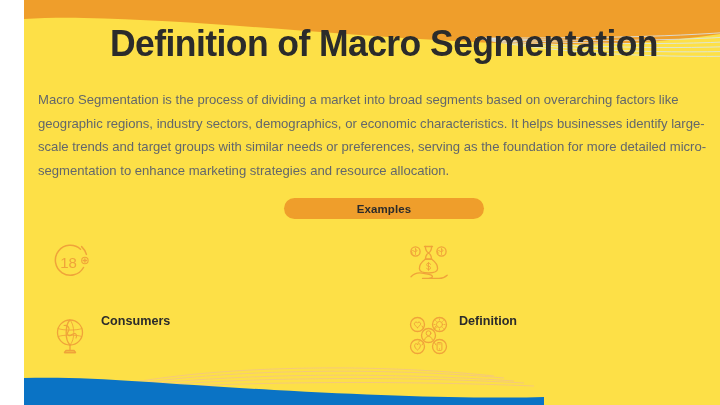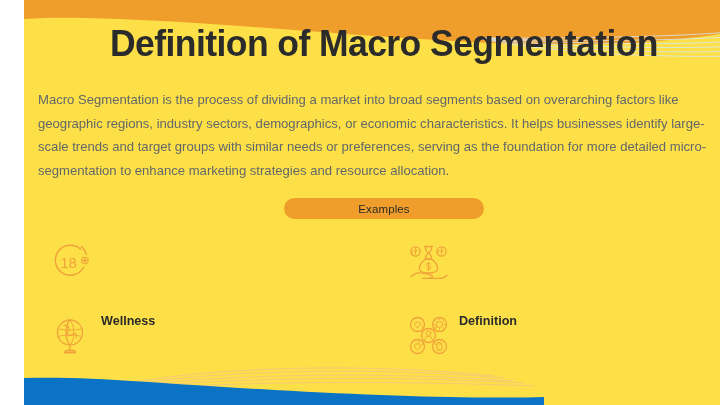--- a/index.html
+++ b/index.html
@@ -68,21 +68,21 @@
     position: absolute;
     top: 198px;
     left: 50%;
     transform: translateX(-50%);
     width: 200px;
     height: 21px;
     border-radius: 11px;
     background: #ef9e2b;
     color: #2b2b2b;
     font-size: 11.5px;
-    font-weight: normal;
+    font-weight: bold;
     display: flex;
     align-items: center;
     justify-content: center;
     letter-spacing: 0.1px;
   }
 
   
   .grid {
     position: absolute;
     top: 238px;
@@ -197,21 +197,21 @@
             <path d="M8.2,13.6 C13,15.6 27,15.6 31.8,13.6" stroke-width="0.9"></path>
             <path d="M8.2,21.5 C13,19.6 27,19.6 31.8,21.5" stroke-width="0.9"></path>
             <path d="M14,10.5 C16.5,10 18.5,11.5 19,13.5 C19.5,15.5 18,16 17.5,18 C17,20 19,21 20.5,20.5 C22,20 23,18 25,18.5 C26.5,19 27,21 26,23" stroke-width="1.1"></path>
             <path d="M20,30 L20,35.5"></path>
             <path d="M14.5,37.5 L25.5,37.5"></path>
             <path d="M16,35.5 L24,35.5 L25.5,37.5 L14.5,37.5 Z"></path>
           </g>
         </svg>
       </span>
       <div class="item-text">
-        <div class="item-title">Wellness</div>
+        <div class="item-title">Consumers</div>
       </div>
     </div>
 
     <div class="item">
       <span class="item-icon">
         <svg viewBox="0 0 42 42">
           <g fill="none" stroke="#f0a33a" stroke-width="1.3" stroke-linecap="round" stroke-linejoin="round">
             <path d="M14,11 L16,14 M28,11 L26,14 M14,30 L16,27 M28,30 L26,27" stroke-width="1"></path>
             <circle cx="9.5" cy="9.5" r="7"></circle>
             <path d="M9.5,12.6 C7.6,11 6.4,10.1 6.4,8.8 C6.4,7.8 7.2,7.1 8.1,7.1 C8.8,7.1 9.2,7.5 9.5,7.9 C9.8,7.5 10.2,7.1 10.9,7.1 C11.8,7.1 12.6,7.8 12.6,8.8 C12.6,10.1 11.4,11 9.5,12.6 Z" stroke-width="1"></path>

